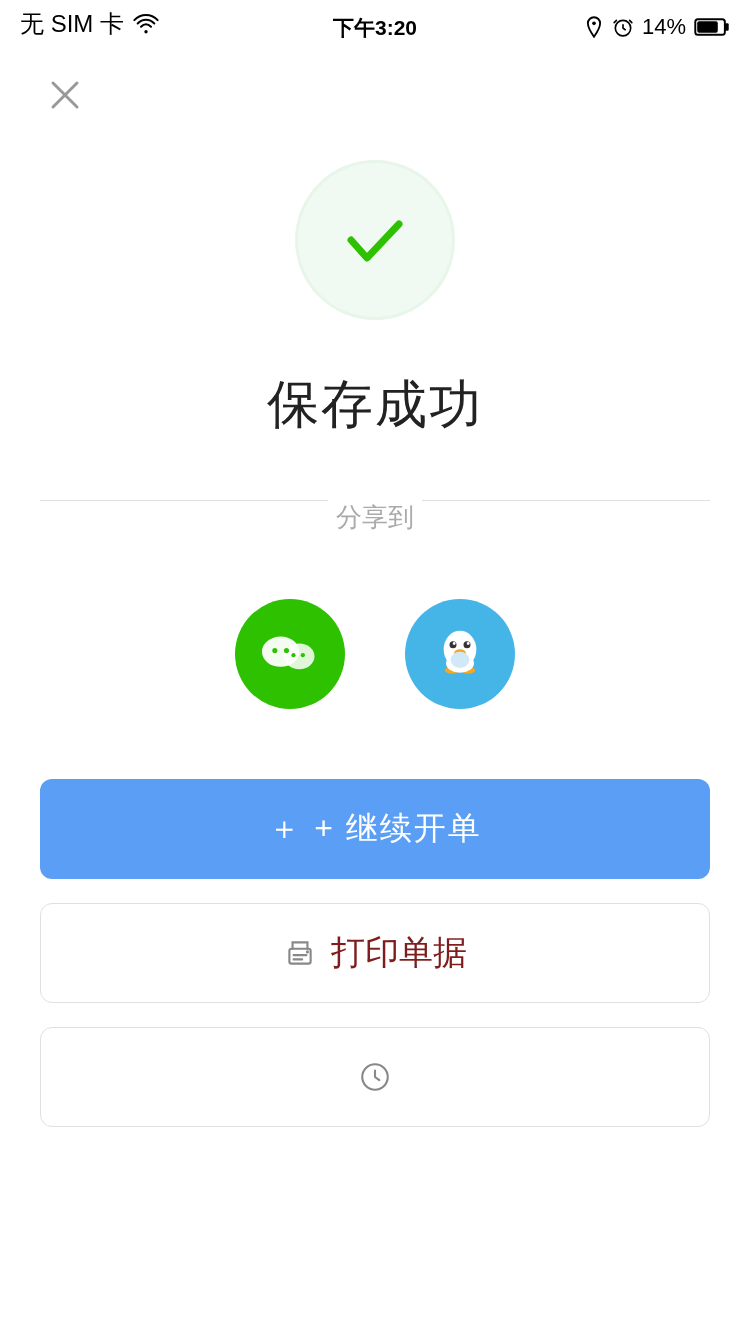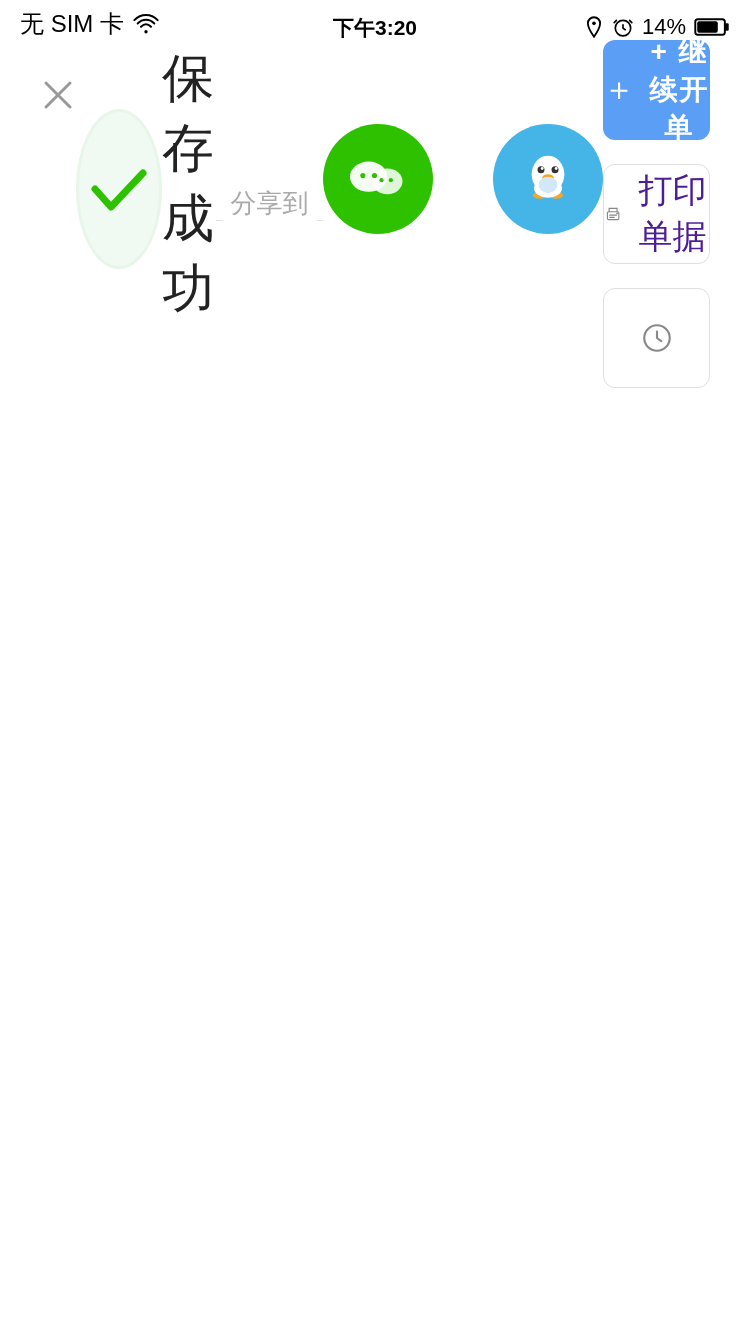--- a/index.html
+++ b/index.html
@@ -46,21 +46,21 @@
       gap: 8px;
       font-size: 22px;
       color: #000;
     }
 
     
     .content {
       width: 100%;
       padding: 0 40px;
       display: flex;
-      flex-direction: row;
+      flex-direction: column;
       align-items: center;
     }
 
     
     .close-btn {
       align-self: flex-start;
       margin-top: 30px;
       margin-bottom: 40px;
       width: 50px;
       height: 50px;
@@ -97,23 +97,23 @@
       font-weight: 400;
       color: #222222;
       margin-bottom: 60px;
       letter-spacing: 2px;
     }
 
     
     .share-divider {
       width: 100%;
       display: flex;
-      align-items: flex-end;
+      align-items: flex-start;
       gap: 8px;
-      margin-bottom: 22px;
+      margin-bottom: 64px;
     }
     .divider-line {
       flex: 1;
       height: 1px;
       background: #e0e0e0;
     }
     .share-label {
       font-size: 26px;
       color: #aaaaaa;
     }
@@ -166,21 +166,21 @@
       height: 100px;
       border-radius: 12px;
       background: #ffffff;
       border: 1px solid #e0e0e0;
       display: flex;
       align-items: center;
       justify-content: center;
       gap: 14px;
       cursor: pointer;
       font-size: 34px;
-      color: #4c1d95;
+      color: #7f1d1d;
       font-weight: 400;
     }
 
     .btn-icon {
       font-size: 32px;
       color: inherit;
     }
   </style>
 </head>
 <body>
@@ -273,21 +273,21 @@
 
         <ellipse cx="30" cy="35" rx="8" ry="7" fill="#d0e8f8"></ellipse>
       </svg>
     </div>
   </div>
 
   <div class="action-buttons">
 
     <button class="btn-primary">
       <span class="btn-icon">＋</span>
-      <span style="font-size:28px;letter-spacing:2px;font-weight:bold;">+ 继续开单</span>
+      <span style="font-size:32px;letter-spacing:2px;">+ 继续开单</span>
     </button>
 
     <button class="btn-secondary">
       <svg viewBox="0 0 32 32" fill="none" xmlns="http://www.w3.org/2000/svg" width="34" height="34">
         <rect x="6" y="12" width="20" height="14" rx="2" stroke="#888" stroke-width="2"></rect>
         <rect x="9" y="17" width="14" height="2" rx="1" fill="#888"></rect>
         <rect x="9" y="21" width="10" height="2" rx="1" fill="#888"></rect>
         <path d="M9 12V6h14v6" stroke="#888" stroke-width="2" stroke-linecap="round"></path>
         <circle cx="23" cy="15" r="1.5" fill="#888"></circle>
       </svg>

